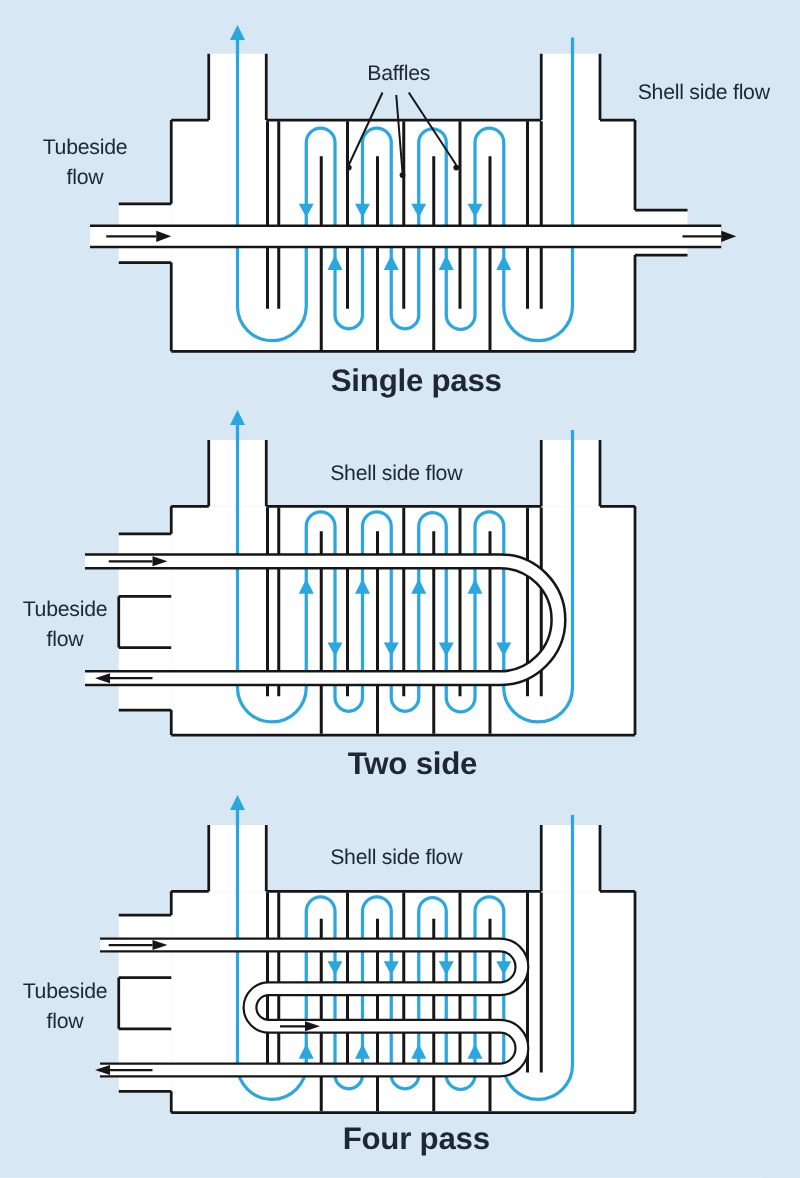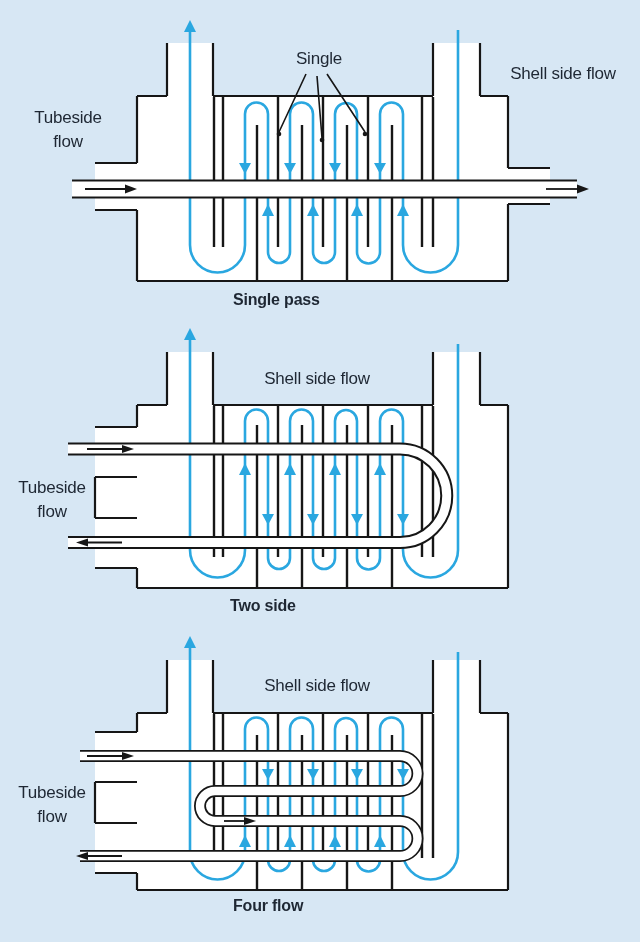--- a/index.html
+++ b/index.html
@@ -11,22 +11,22 @@
     position:relative; width:640px; height:942px; overflow:hidden;
     background:var(--bg);
     font-family:"Liberation Sans", sans-serif;
   }
   .stage svg{position:absolute; left:0; top:0;}
   .lbl{
     position:absolute; text-align:center; color:var(--text);
     font-size:17px; line-height:1.42; letter-spacing:-0.2px; white-space:normal;
   }
   .cap{
-    position:absolute; color:var(--text);
-    font-size:16px; font-weight:bold; letter-spacing:-0.2px;
+    position:absolute; text-align:center; color:var(--text);
+    font-size:25px; font-weight:bold; letter-spacing:-0.2px;
   }
   .fillw{fill:#fff;}
   .oline{stroke:var(--line); stroke-width:2.2; fill:none;}
   .baffle{stroke:var(--line); stroke-width:2.4; fill:none;}
   .serp{stroke:var(--blue); stroke-width:2.6; fill:none;}
   .btri{fill:var(--blue); stroke:none;}
   .tubeb{stroke:var(--line); fill:none;}
   .tubew{stroke:#fff; fill:none;}
   .karr{stroke:var(--line); stroke-width:1.8; fill:none;}
   .ktri{fill:var(--line); stroke:none;}
@@ -169,23 +169,23 @@
         <path class="karr" d="M224,821 H244"></path>
           <path class="ktri" d="M244,817 L256,821 L244,825 Z"></path>
         <path class="karr" d="M88,856 H122"></path>
           <path class="ktri" d="M88,852 L76,856 L88,860 Z"></path>
       </g>
     </g>
   </svg>
 
   <div class="lbl" style="left:18px;  top:106px; width:100px;">Tubeside flow</div>
   <div class="lbl" style="left:493px; top:62px;  width:140px;">Shell side flow</div>
-  <div class="lbl" style="left:267px; top:47px;  width:104px;">Single</div>
+  <div class="lbl" style="left:267px; top:47px;  width:104px;">Baffles</div>
   <div class="cap" style="left:233px; top:291px; width:200px;">Single pass</div>
 
   <div class="lbl" style="left:247px; top:367px; width:140px;">Shell side flow</div>
   <div class="lbl" style="left:2px;   top:476px; width:100px;">Tubeside flow</div>
   <div class="cap" style="left:230px; top:597px; width:200px;">Two side</div>
 
   <div class="lbl" style="left:247px; top:674px; width:140px;">Shell side flow</div>
   <div class="lbl" style="left:2px;   top:781px; width:100px;">Tubeside flow</div>
-  <div class="cap" style="left:233px; top:897px; width:200px;">Four flow</div>
+  <div class="cap" style="left:233px; top:897px; width:200px;">Four pass</div>
 </div>
 
 </body></html>

